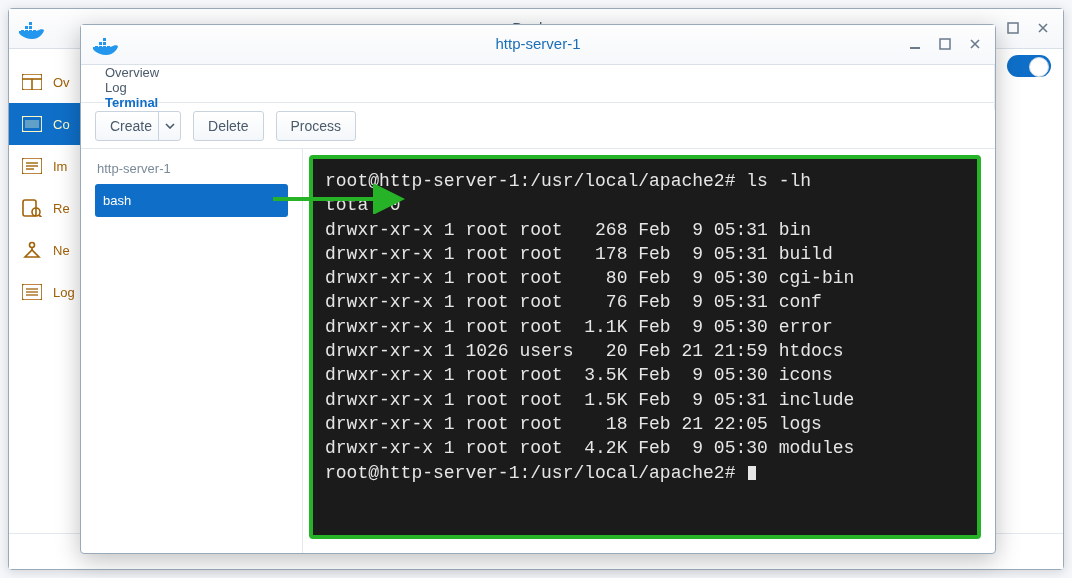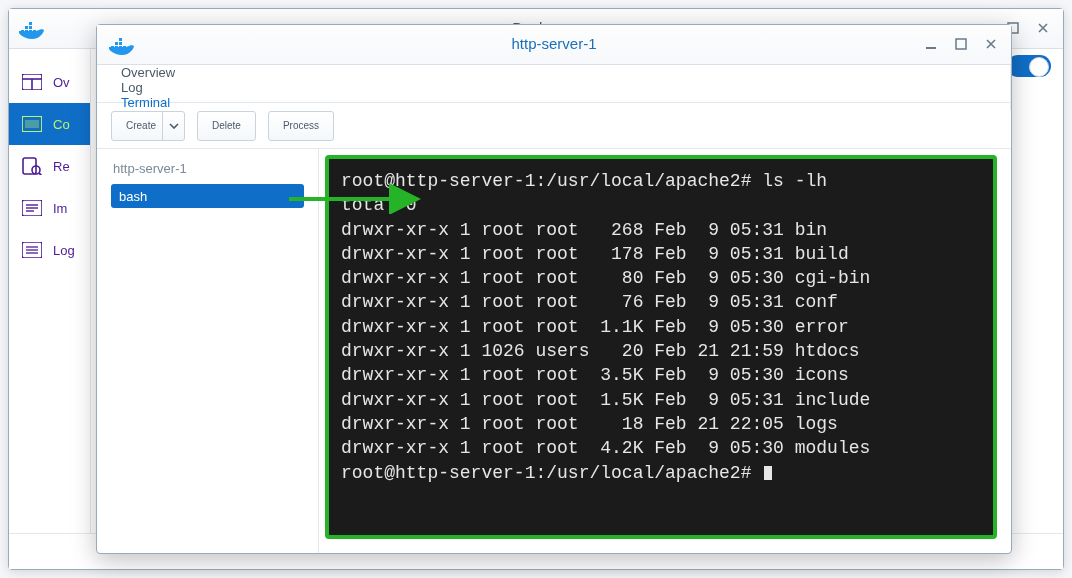--- a/index.html
+++ b/index.html
@@ -7,48 +7,48 @@
 
   
   .bg-window { position: absolute; left: 8px; top: 8px; width: 1056px; height: 562px; background: #fff; border: 1px solid #9ab; border-radius: 4px; box-shadow: 0 2px 12px rgba(0,0,0,0.15); }
   .bg-title { position: relative; height: 40px; border-bottom: 1px solid #d9e0e7; background: linear-gradient(#fdfdfd,#f5f7fa); }
   .bg-whale { position: absolute; left: 10px; top: 10px; width: 26px; height: 20px; }
   .bg-title-text { position: absolute; left: 50%; transform: translateX(-50%); top: 10px; font-size: 15px; color: #4a5a6a; }
   .bg-winbtns { position: absolute; right: 6px; top: 6px; display:flex; gap:2px;}
   .winbtn { width: 28px; height: 26px; display:flex; align-items:center; justify-content:center; color:#6a7a8a; cursor:pointer; }
   .bg-body { position:absolute; top:40px; left:0; right:0; bottom:36px; display:flex; }
   .bg-sidebar { width: 82px; border-right:1px solid #e3e8ee; padding-top:12px;}
-  .bg-side-item{ height:42px; display:flex; align-items:center; padding-left:12px; gap:10px; color:#4c1d95; cursor:pointer; position:relative;}
-  .bg-side-item.active{ background:#0f6fc8; color:#bef264;}
+  .bg-side-item{ height:42px; display:flex; align-items:center; padding-left:12px; gap:10px; color:#a16207; cursor:pointer; position:relative;}
+  .bg-side-item.active{ background:#0f6fc8; color:#fef9c3;}
   .bg-side-icon{ width:22px; height:18px; display:inline-flex; align-items:center; justify-content:center; color:inherit;}
   .bg-side-label{ white-space:nowrap; overflow:hidden;}
   .bg-footer{position:absolute; bottom:0; left:0; right:0; height:36px; border-top:1px solid #e3e8ee; background:#fff;}
   .bg-main{ flex:1; position:relative; background:#fff;}
   .bg-toolbar{ position:absolute; top:6px; right:12px; display:flex; align-items:center;}
   .toggle{ width:44px; height:22px; background:#0f6fc8; border-radius:11px; position:relative;}
   .toggle::after{content:""; position:absolute; right:2px; top:2px; width:18px; height:18px; background:#fff; border-radius:50%; border:1px solid #ccd6e0;}
 
   
-  .fg-window { position:absolute; left:96px; top:24px; width:916px; height:530px; background:#fff; border:1px solid #9ab; border-radius:4px; box-shadow:0 6px 24px rgba(0,0,0,0.25); display:flex; flex-direction:column;}
+  .fg-window { position:absolute; left:80px; top:24px; width:916px; height:530px; background:#fff; border:1px solid #9ab; border-radius:4px; box-shadow:0 6px 24px rgba(0,0,0,0.25); display:flex; flex-direction:column;}
   .fg-title{ height:40px; border-bottom:1px solid #d9e0e7; background:linear-gradient(#fdfdfd,#f6f8fb); position:relative;}
   .fg-whale{ position:absolute; left:12px; top:10px;}
   .fg-title-text{ position:absolute; left:50%; transform:translateX(-50%); top:10px; font-size:15px; color:#1b6fb7;}
   .fg-winbtns{ position:absolute; right:6px; top:6px; display:flex; gap:2px;}
   .fg-tabs{ height:38px; border-bottom:1px solid #e3e8ee; display:flex; align-items:stretch; padding-left:6px;flex-direction:column;}
   .fg-tab{ padding:0 18px; display:flex; align-items:center; color:#4a5a6a; cursor:pointer; border-right:1px solid #e9edf2;}
-  .fg-tab.active{ color:#0f6fc8; font-weight:400;}
+  .fg-tab.active{ color:#0f6fc8; font-weight:700;}
   .fg-toolbar{ height:46px; border-bottom:1px solid #e3e8ee; display:flex; align-items:center; padding:0 14px; gap:12px;}
-  .btn{ height:30px; padding:0 14px; border:1px solid #c9d3dd; border-radius:3px; background:linear-gradient(#fff,#f4f7fa); color:#4a5a6a; cursor:pointer; display:inline-flex; align-items:center; gap:4px; font-size:10px;}
+  .btn{ height:30px; padding:0 14px; border:1px solid #c9d3dd; border-radius:3px; background:linear-gradient(#fff,#f4f7fa); color:#4a5a6a; cursor:pointer; display:inline-flex; align-items:center; gap:4px; font-size:14px;}
   .btn-split{ position:relative; padding-right:28px;}
   .btn-split .caret{ position:absolute; right:0; top:0; bottom:0; width:22px; border-left:1px solid #c9d3dd; display:flex; align-items:center; justify-content:center;}
   .spacer{flex:1;}
   .fg-body{ flex:1; display:flex; min-height:0;}
   .term-sidebar{ width:222px; border-right:1px solid #e3e8ee; padding:6px 14px 6px 14px; display:flex; flex-direction:column;}
   .term-header{ color:#7a8a9a; padding:6px 2px 8px 2px;}
-  .term-item{ height:24px; display:flex; align-items:center; color:#4a5a6a; border-radius:3px; cursor:pointer; padding-left:8px; position:relative;}
+  .term-item{ height:33px; display:flex; align-items:center; color:#4a5a6a; border-radius:3px; cursor:pointer; padding-left:8px; position:relative;}
   .term-item.active{ background:#0f6fc8; color:#fff;}
   .arrow-annot{ position:absolute; left:178px; top:0; width:136px; height:30px; pointer-events:none;}
   .term-area{ flex:1; padding:6px 14px 14px 6px;}
   .term-frame{ width:100%; height:100%; border:4px solid #27b327; border-radius:4px; background:#1b1b1b; color:#e6e6e6; font-family:"Consolas","Menlo","Courier New",monospace; font-size:18px; line-height:1.35; padding:10px 12px; white-space:pre; overflow:hidden;}
   .cursor-block{ display:inline-block; width:8px; height:14px; background:#e6e6e6; vertical-align:-2px; margin-left:2px;}
 
   svg{display:block;}
 </style>
 </head>
 <body>
@@ -96,38 +96,48 @@
         <span class="bg-side-icon">
             <svg width="20" height="16">
               <rect x="0" y="0" width="20" height="16" rx="2" fill="none" stroke="currentColor" stroke-width="1.8"></rect>
               <rect x="3" y="4" width="14" height="8" fill="currentColor" opacity="0.35"></rect>
             </svg>
           </span>
         <span class="bg-side-label">Co</span>
       </div>
       <div class="bg-side-item">
         <span class="bg-side-icon">
+            <svg width="20" height="16">
+              <rect x="0" y="0" width="20" height="16" rx="2" fill="none" stroke="currentColor" stroke-width="1.6"></rect>
+              <line x1="4" y1="5" x2="16" y2="5" stroke="currentColor" stroke-width="1.4"></line>
+              <line x1="4" y1="8" x2="16" y2="8" stroke="currentColor" stroke-width="1.4"></line>
+              <line x1="4" y1="11" x2="12" y2="11" stroke="currentColor" stroke-width="1.4"></line>
+            </svg>
+          </span>
+        <span class="bg-side-label">Im</span>
+      </div>
+      <div class="bg-side-item">
+        <span class="bg-side-icon">
             <svg width="20" height="18">
               <rect x="1" y="1" width="13" height="16" rx="2" fill="none" stroke="currentColor" stroke-width="1.6"></rect>
               <circle cx="14" cy="13" r="4" fill="none" stroke="currentColor" stroke-width="1.6"></circle>
               <line x1="17" y1="16" x2="20" y2="19" stroke="currentColor" stroke-width="1.8"></line>
             </svg>
           </span>
         <span class="bg-side-label">Re</span>
       </div>
       <div class="bg-side-item">
         <span class="bg-side-icon">
-            <svg width="20" height="16">
-              <rect x="0" y="0" width="20" height="16" rx="2" fill="none" stroke="currentColor" stroke-width="1.6"></rect>
-              <line x1="4" y1="5" x2="16" y2="5" stroke="currentColor" stroke-width="1.4"></line>
-              <line x1="4" y1="8" x2="16" y2="8" stroke="currentColor" stroke-width="1.4"></line>
-              <line x1="4" y1="11" x2="12" y2="11" stroke="currentColor" stroke-width="1.4"></line>
-            </svg>
-          </span>
-        <span class="bg-side-label">Im</span>
+            <svg width="20" height="18">
+              <path d="M3 16h14l-7-7z" fill="none" stroke="currentColor" stroke-width="1.6"></path>
+              <circle cx="10" cy="4" r="2.5" fill="none" stroke="currentColor" stroke-width="1.6"></circle>
+              <line x1="10" y1="6" x2="10" y2="9" stroke="currentColor" stroke-width="1.6"></line>
+            </svg>
+          </span>
+        <span class="bg-side-label">Ne</span>
       </div>
       <div class="bg-side-item">
         <span class="bg-side-icon">
             <svg width="20" height="16">
               <rect x="0" y="0" width="20" height="16" rx="2" fill="none" stroke="currentColor" stroke-width="1.6"></rect>
               <line x1="4" y1="5" x2="16" y2="5" stroke="currentColor" stroke-width="1.3"></line>
               <line x1="4" y1="8" x2="16" y2="8" stroke="currentColor" stroke-width="1.3"></line>
               <line x1="4" y1="11" x2="16" y2="11" stroke="currentColor" stroke-width="1.3"></line>
             </svg>
           </span>

